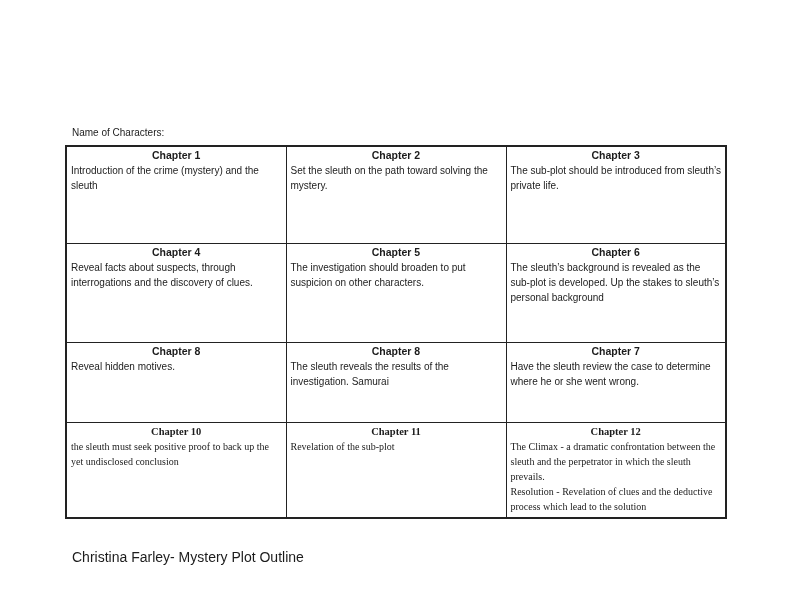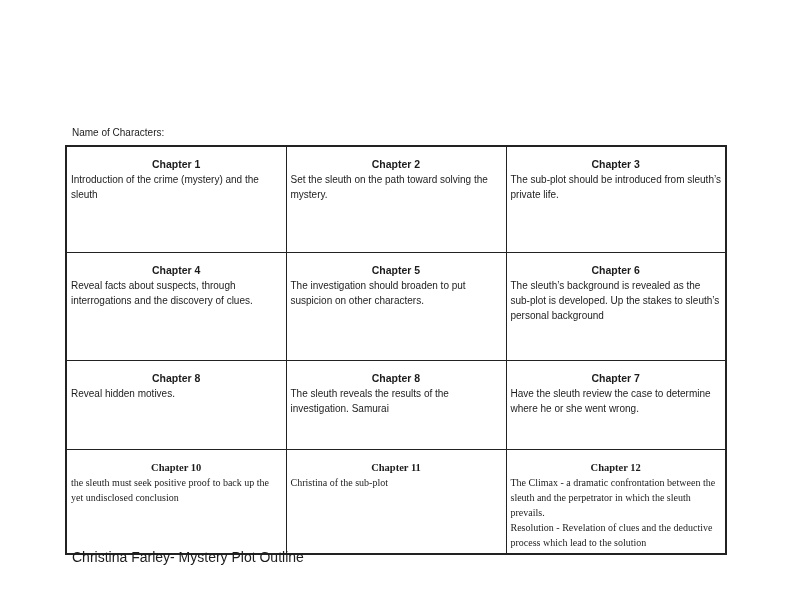--- a/index.html
+++ b/index.html
@@ -52,21 +52,21 @@
     top: 145px;
     left: 65px;
     width: 662px;
     border-collapse: collapse;
     table-layout: fixed;
     border: 2px solid #222222;
   }
   table.outline td {
     border: 1.4px solid #222222;
     vertical-align: top;
-    padding: 10px 4px 2px 4px;
+    padding: 1px 4px 2px 4px;
     font-size: 10px;
     line-height: 15px;
   }
   tr.r1 td { height: 93px; }
   tr.r2 td { height: 95px; }
   tr.r3 td { height: 76px; }
   tr.r4 td { height: 91px; font-family: Liberation Serif, serif; }
   .ch-title {
     text-align: center;
     font-weight: bold;
@@ -135,21 +135,21 @@
           <div class="ch-body">Have the sleuth review the case to determine where he or she went wrong.</div>
         </td>
       </tr>
       <tr class="r4">
         <td>
           <div class="ch-title">Chapter 10</div>
           <div class="ch-body">the sleuth must seek positive proof to back up the yet undisclosed conclusion</div>
         </td>
         <td>
           <div class="ch-title">Chapter 11</div>
-          <div class="ch-body">Christina of the sub-plot</div>
+          <div class="ch-body">Revelation of the sub-plot</div>
         </td>
         <td>
           <div class="ch-title">Chapter 12</div>
           <div class="ch-body">The Climax - a dramatic confrontation between the sleuth and the perpetrator in which the sleuth prevails.
 Resolution - Revelation of clues and the deductive process which lead to the solution</div>
         </td>
       </tr>
     </tbody>
   </table>
 

